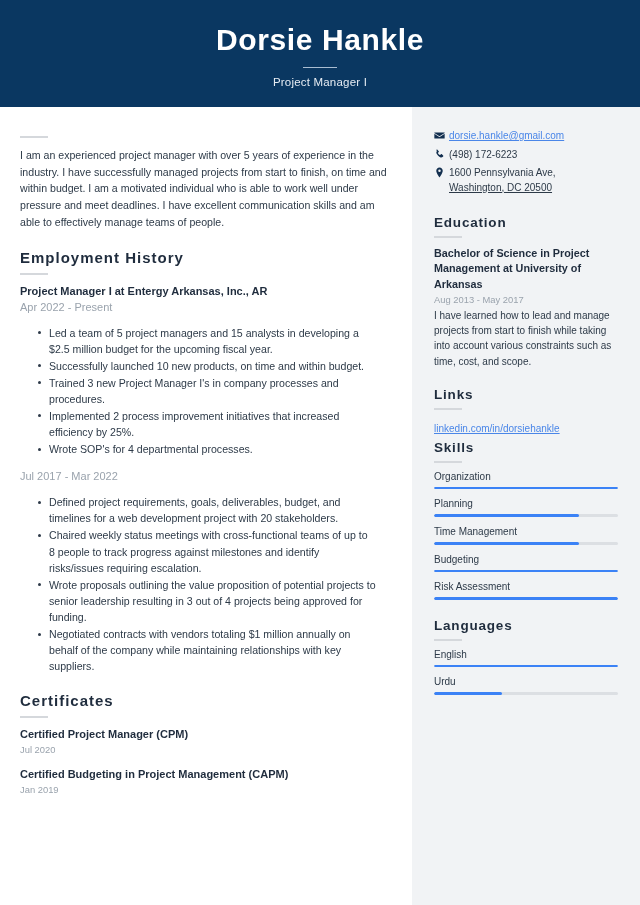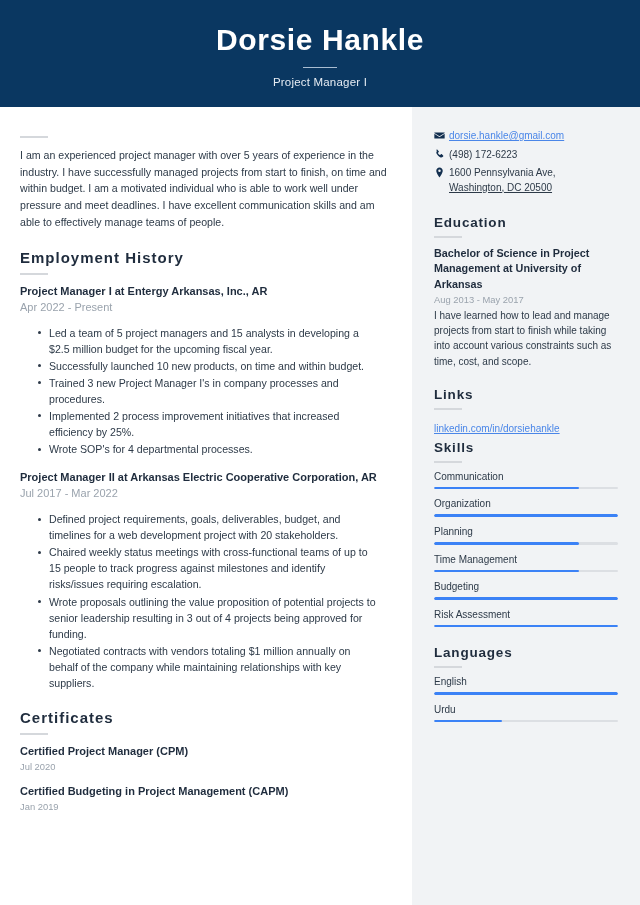--- a/index.html
+++ b/index.html
@@ -236,25 +236,24 @@
           <ul class="bullets">
             <li>Led a team of 5 project managers and 15 analysts in developing a $2.5 million budget for the upcoming fiscal year.</li>
             <li>Successfully launched 10 new products, on time and within budget.</li>
             <li>Trained 3 new Project Manager I's in company processes and procedures.</li>
             <li>Implemented 2 process improvement initiatives that increased efficiency by 25%.</li>
             <li>Wrote SOP's for 4 departmental processes.</li>
           </ul>
         </div>
 
         <div class="job">
-          <div class="job-title">Project Manager II at Arkansas Electric Cooperative Corporation, AR</div>
           <div class="job-date">Jul 2017 - Mar 2022</div>
           <ul class="bullets">
             <li>Defined project requirements, goals, deliverables, budget, and timelines for a web development project with 20 stakeholders.</li>
-            <li>Chaired weekly status meetings with cross-functional teams of up to 15 people to track progress against milestones and identify risks/issues requiring escalation.</li>
+            <li>Chaired weekly status meetings with cross-functional teams of up to 8 people to track progress against milestones and identify risks/issues requiring escalation.</li>
             <li>Wrote proposals outlining the value proposition of potential projects to senior leadership resulting in 3 out of 4 projects being approved for funding.</li>
             <li>Negotiated contracts with vendors totaling $1 million annually on behalf of the company while maintaining relationships with key suppliers.</li>
           </ul>
         </div>
       </div>
 
       <div class="section">
         <div class="sec-head">Certificates</div>
         <div class="sec-rule"></div>
 
@@ -318,26 +317,20 @@
         <div class="sec-head small">Links</div>
         <div class="sec-rule small"></div>
         <a class="link" href="#">linkedin.com/in/dorsiehankle</a>
       </div>
 
       <div class="section">
         <div class="sec-head small">Skills</div>
         <div class="sec-rule small"></div>
 
         <div class="bar-item">
-          <div class="bar-label">Communication</div>
-          <div class="bar-track">
-            <div class="bar-fill" style="width: 79%;"></div>
-          </div>
-        </div>
-        <div class="bar-item">
           <div class="bar-label">Organization</div>
           <div class="bar-track">
             <div class="bar-fill" style="width: 100%;"></div>
           </div>
         </div>
         <div class="bar-item">
           <div class="bar-label">Planning</div>
           <div class="bar-track">
             <div class="bar-fill" style="width: 79%;"></div>
           </div>

